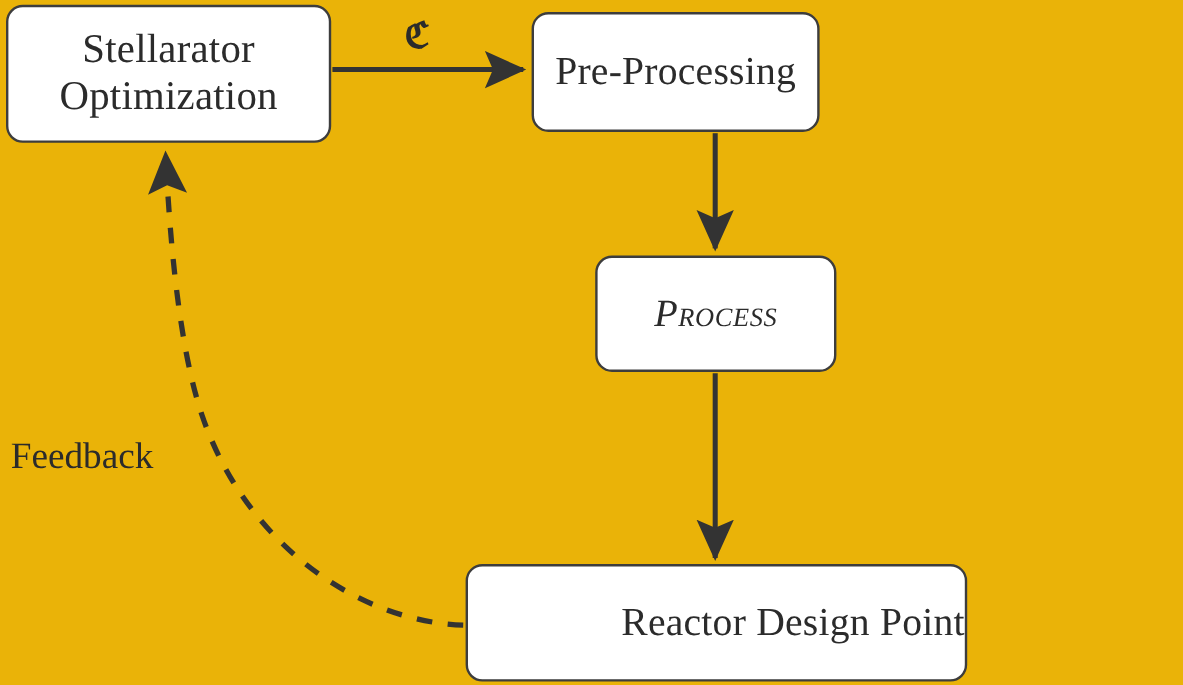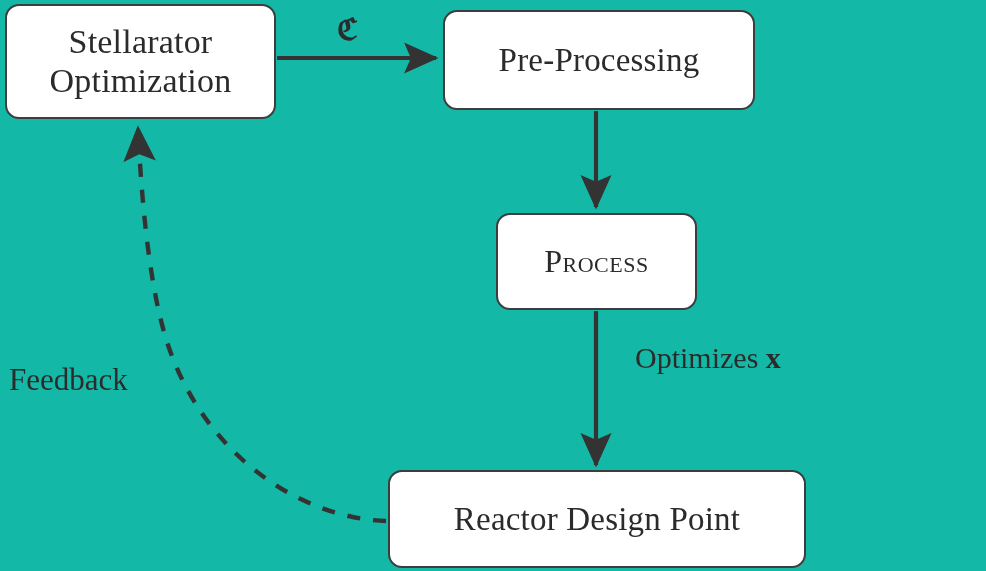--- a/index.html
+++ b/index.html
@@ -9,21 +9,21 @@
     background: #ffffff;
   }
   body {
     font-family: "Liberation Serif", "DejaVu Serif", serif;
     color: #2b2b2b;
   }
   #diagram-root {
     position: relative;
     width: 986px;
     height: 571px;
-    background: #14b8a6;
+    background: #eab308;
     overflow: hidden;
   }
   #edge-layer {
     position: absolute;
     left: 0;
     top: 0;
     width: 986px;
     height: 571px;
     pointer-events: none;
   }
@@ -46,35 +46,36 @@
     letter-spacing: 0.2px;
   }
 
   
   #node-stellarator-optimization {
     left: 5px;  top: 4px;  width: 271px;  height: 115px;
   }
   #node-stellarator-optimization .node-label { font-size: 34px; }
 
   #node-pre-processing {
-    left: 443px;  top: 10px;  width: 312px;  height: 100px;
+    left: 443px;  top: 10px;  width: 240px;  height: 100px;
   }
   #node-pre-processing .node-label { font-size: 33px; }
 
   #node-process {
     left: 496px;  top: 213px;  width: 201px;  height: 97px;
   }
   #node-process .node-label {
     font-size: 32px;
     font-variant: small-caps;
     letter-spacing: 0.5px;
+    font-style: italic;
   }
 
   #node-reactor-design-point {
-    left: 388px;  top: 470px;  width: 418px;  height: 98px;
+    left: 388px;  top: 470px;  width: 418px;  height: 98px; justify-content: flex-end;
   }
   #node-reactor-design-point .node-label { font-size: 33px; }
 
   
   .edge-label {
     position: absolute;
     color: #2b2b2b;
     white-space: nowrap;
     line-height: 1.18;
   }
@@ -146,20 +147,19 @@
   <div class="node-box" id="node-reactor-design-point">
     <span class="node-label">Reactor Design Point</span>
   </div>
 
   <div class="edge-label" id="label-c-symbol">
     <span class="fraktur">ℭ</span>
   </div>
 
 
   <div class="edge-label" id="label-optimizes">
-    <div><span>Optimizes </span><span class="math-bold">x</span></div>
   </div>
 
   <div class="edge-label" id="label-feedback">
     <span>Feedback</span>
   </div>
 
 </div>
 
 </body></html>

